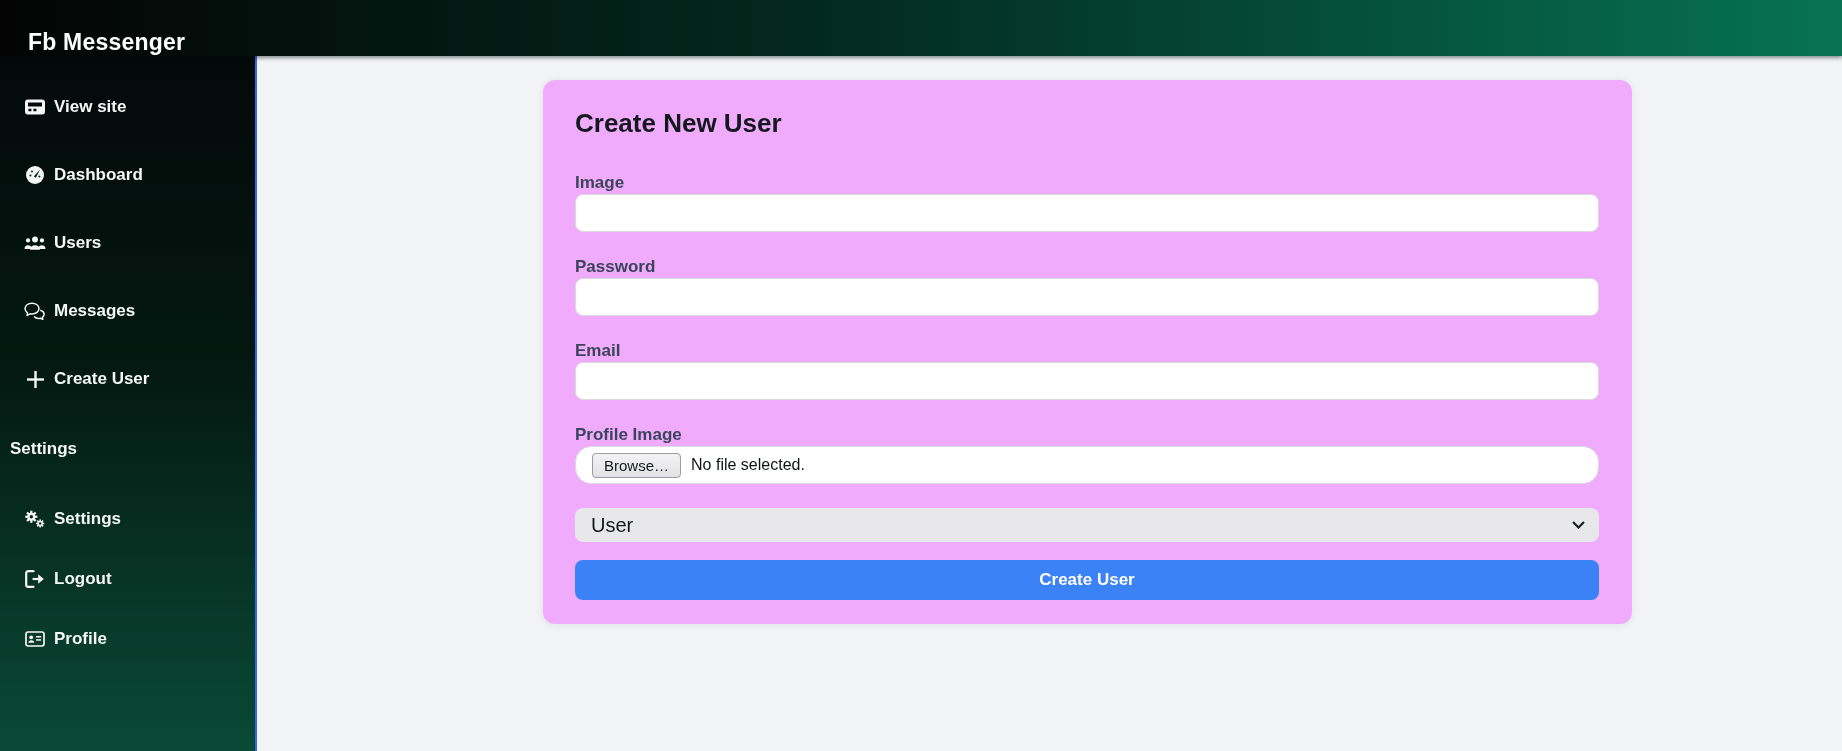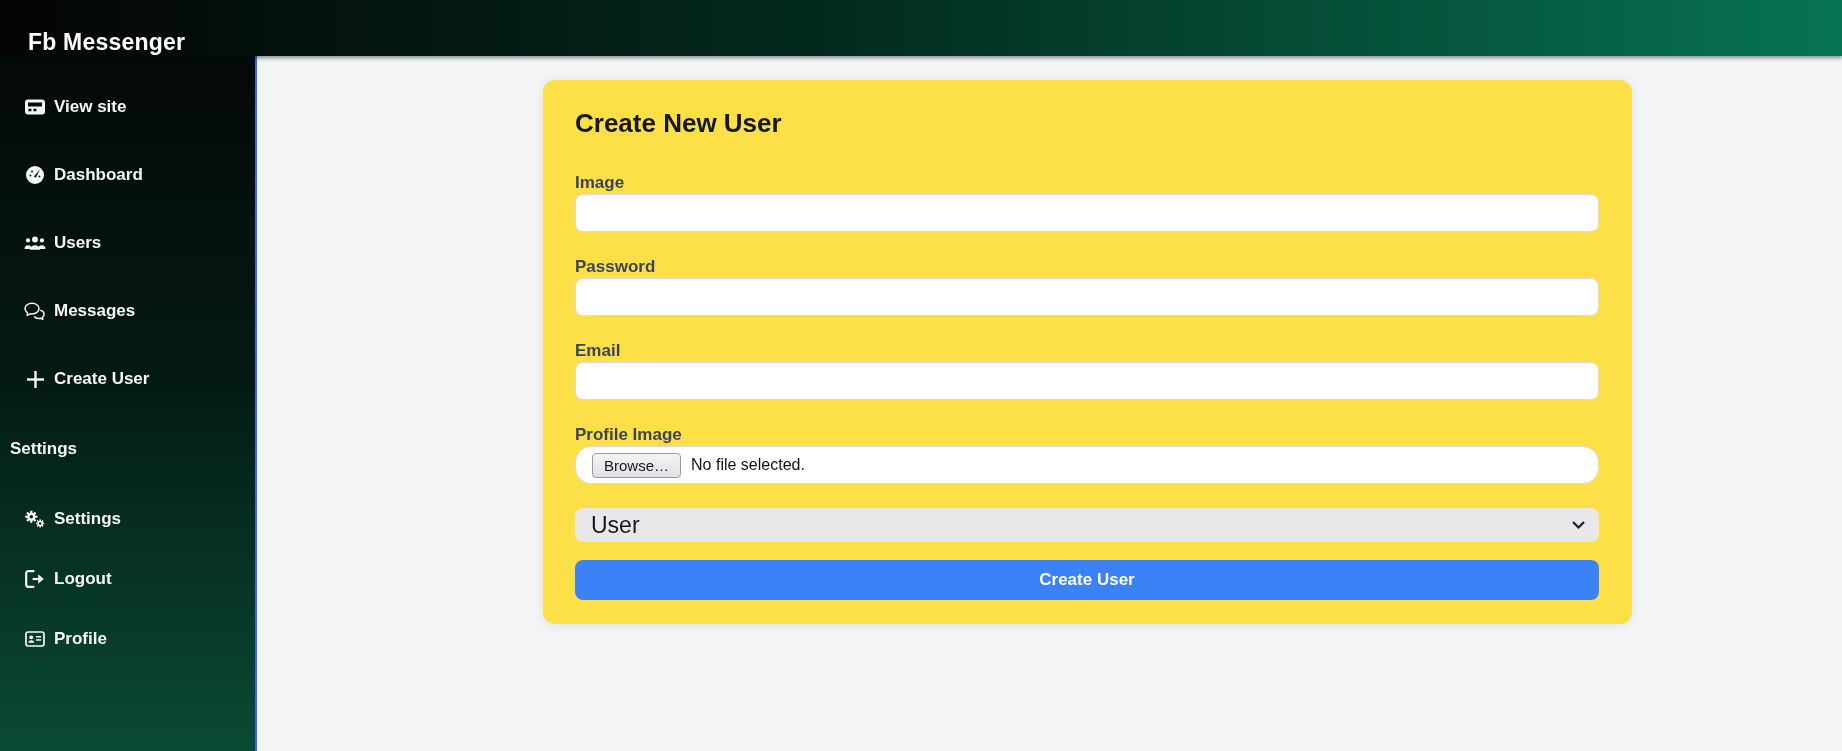--- a/index.html
+++ b/index.html
@@ -42,21 +42,21 @@
   .side-section-header {
     margin: 26px 0 0 10px; color: #f5f7f6; font-size: 17px; font-weight: 700;
     line-height: 20px;
   }
   .settings-group { margin-top: 30px; }
   .settings-group .nav-item { height: 60px; }
   
   .main { flex: 1 1 auto; height: 100%; overflow: hidden; }
   .card {
     width: 1089px; margin: 24px 0 0 286px;
-    background: #fde047; border-radius: 12px;
+    background: #f0abfc; border-radius: 12px;
     box-shadow: 0 1px 10px rgba(20,30,40,0.08);
     padding: 26px 33px 24px 32px;
   }
   .card-title {
     font-size: 26px; line-height: 34px; font-weight: 700; color: #15181d;
   }
   .form-group { margin-top: 24px; }
   .form-group:first-of-type { margin-top: 32px; }
   .field-label {
     display: block; font-size: 17px; line-height: 22px; font-weight: 700;
@@ -78,21 +78,21 @@
     background: linear-gradient(180deg, #f3f3f5 0%, #e2e2e6 100%);
     border: 1px solid #9a9aa3; border-radius: 4px;
     padding: 3px 11px; cursor: pointer;
   }
   .file-status { margin-left: 10px; font-size: 16px; color: #101318; }
   .select-wrap { position: relative; width: 100%; }
   .role-select {
     -webkit-appearance: none; appearance: none;
     width: 100%; height: 34px; border: none; border-radius: 8px;
     background: #e8e8eb; padding: 0 40px 0 16px;
-    font-family: "Liberation Sans", sans-serif; font-size: 23px; color: #15181d;
+    font-family: "Liberation Sans", sans-serif; font-size: 20px; color: #15181d;
     outline: none; cursor: pointer;
   }
   .select-chevron {
     position: absolute; right: 14px; top: 50%; transform: translateY(-50%);
     pointer-events: none; color: #1b1f26; display: inline-flex;
   }
   .submit-btn {
     margin-top: 18px; width: 100%; height: 40px;
     background: #3b82f6; color: #ffffff;
     font-family: "Liberation Sans", sans-serif; font-size: 17px; font-weight: 700;

